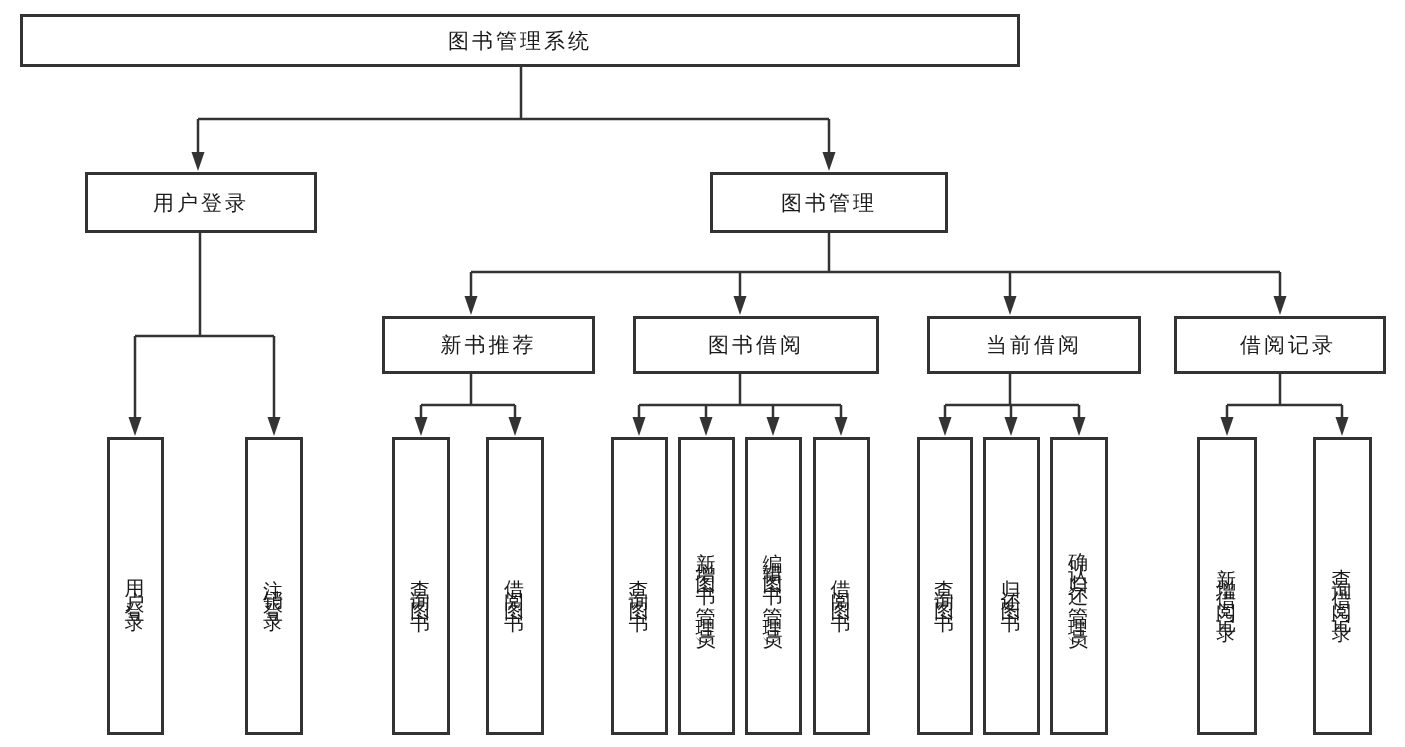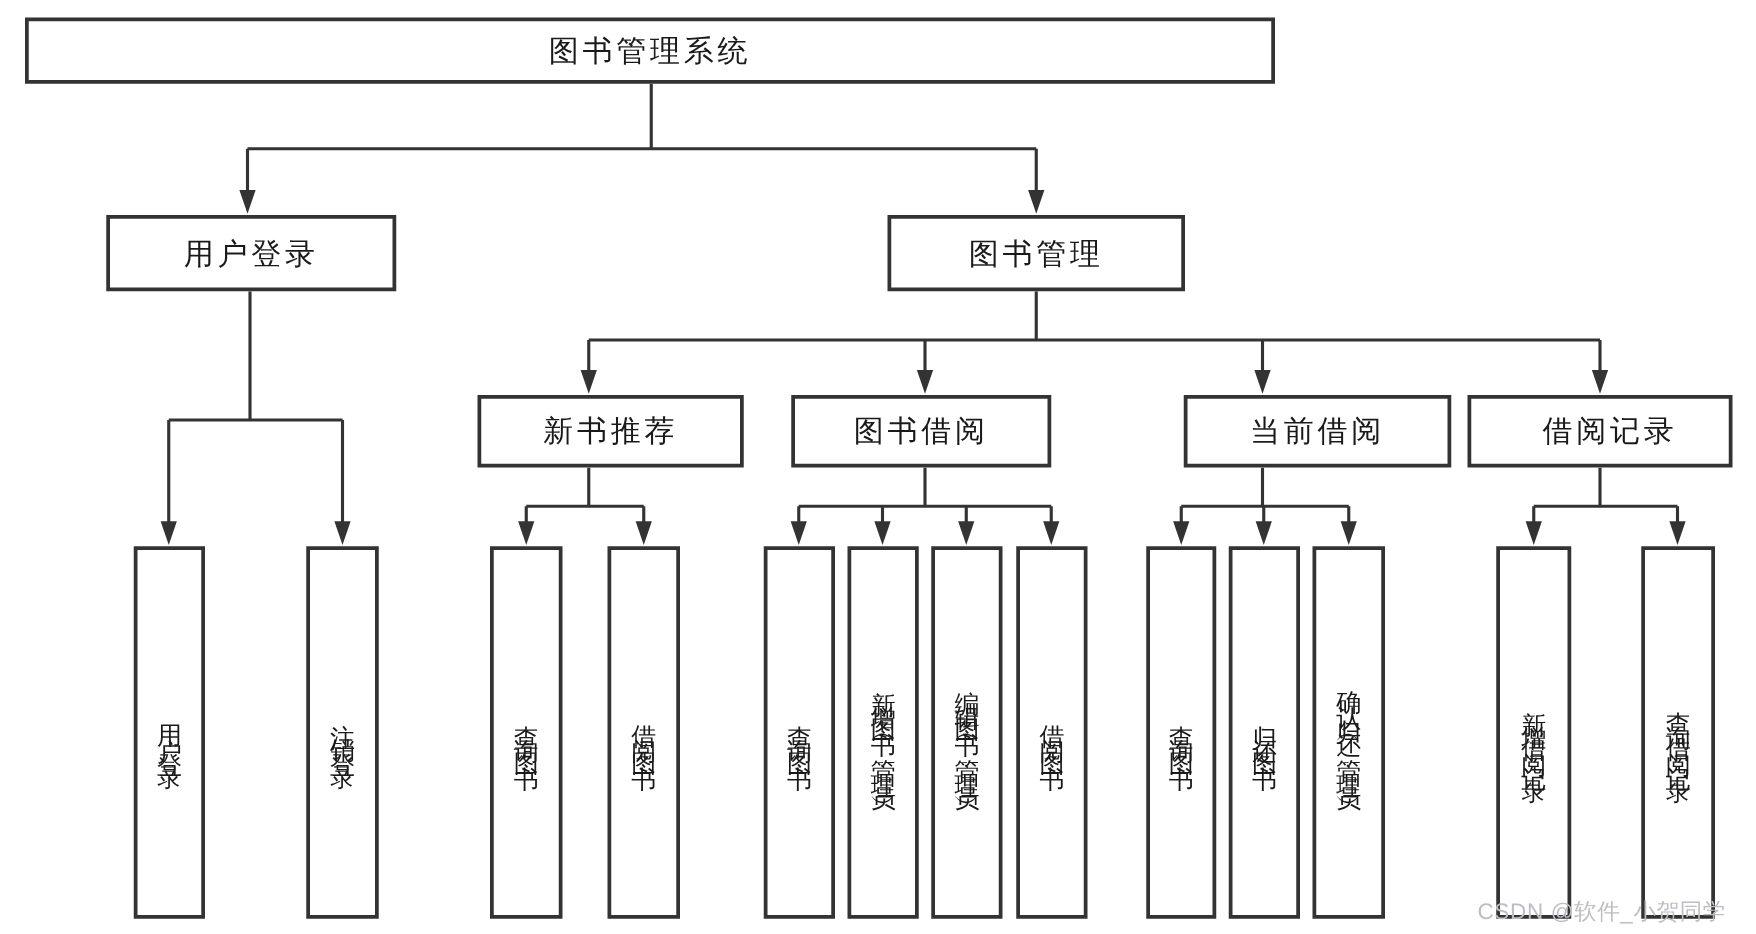--- a/index.html
+++ b/index.html
@@ -19,31 +19,31 @@
   }
   .wires{position:absolute;left:0;top:0;}
   .box{
     position:absolute;
     box-sizing:border-box;
     background:#ffffff;
     border:3px solid var(--line);
     display:flex;
     align-items:center;
     justify-content:center;
-    font-size:24px;
+    font-size:21px;
     letter-spacing:3px;
     color:var(--text);
     white-space:nowrap;
   }
   .root{left:20px;top:14px;width:1000px;height:53px;}
   .l2a{left:85px;top:172px;width:232px;height:61px;}
   .l2b{left:710px;top:172px;width:238px;height:61px;}
   .l3a{left:382px;top:316px;width:213px;height:58px;}
-  .l3b{left:633px;top:316px;width:208px;height:58px;}
-  .l3c{left:947px;top:316px;width:214px;height:58px;}
+  .l3b{left:633px;top:316px;width:246px;height:58px;}
+  .l3c{left:927px;top:316px;width:214px;height:58px;}
   .l3d{left:1174px;top:316px;width:212px;height:58px;padding-left:16px;}
   .leaf{
     top:437px;height:298px;
     writing-mode:vertical-rl;
     text-orientation:mixed;
     font-size:20px;
     letter-spacing:11px;
     white-space:normal;
   }
   .p1{left:107px;width:57px;}
@@ -134,14 +134,13 @@
   <div class="box leaf p7">编辑图书（管理员）</div>
   <div class="box leaf p8">借阅图书</div>
 
   <div class="box leaf p9">查询图书</div>
   <div class="box leaf p10">归还图书</div>
   <div class="box leaf p11">确认归还（管理员）</div>
 
   <div class="box leaf p12">新增借阅记录</div>
   <div class="box leaf p13">查询借阅记录</div>
 
-  <div class="watermark">CSDN @软件_小贺同学</div>
 </div>
 
 </body></html>

